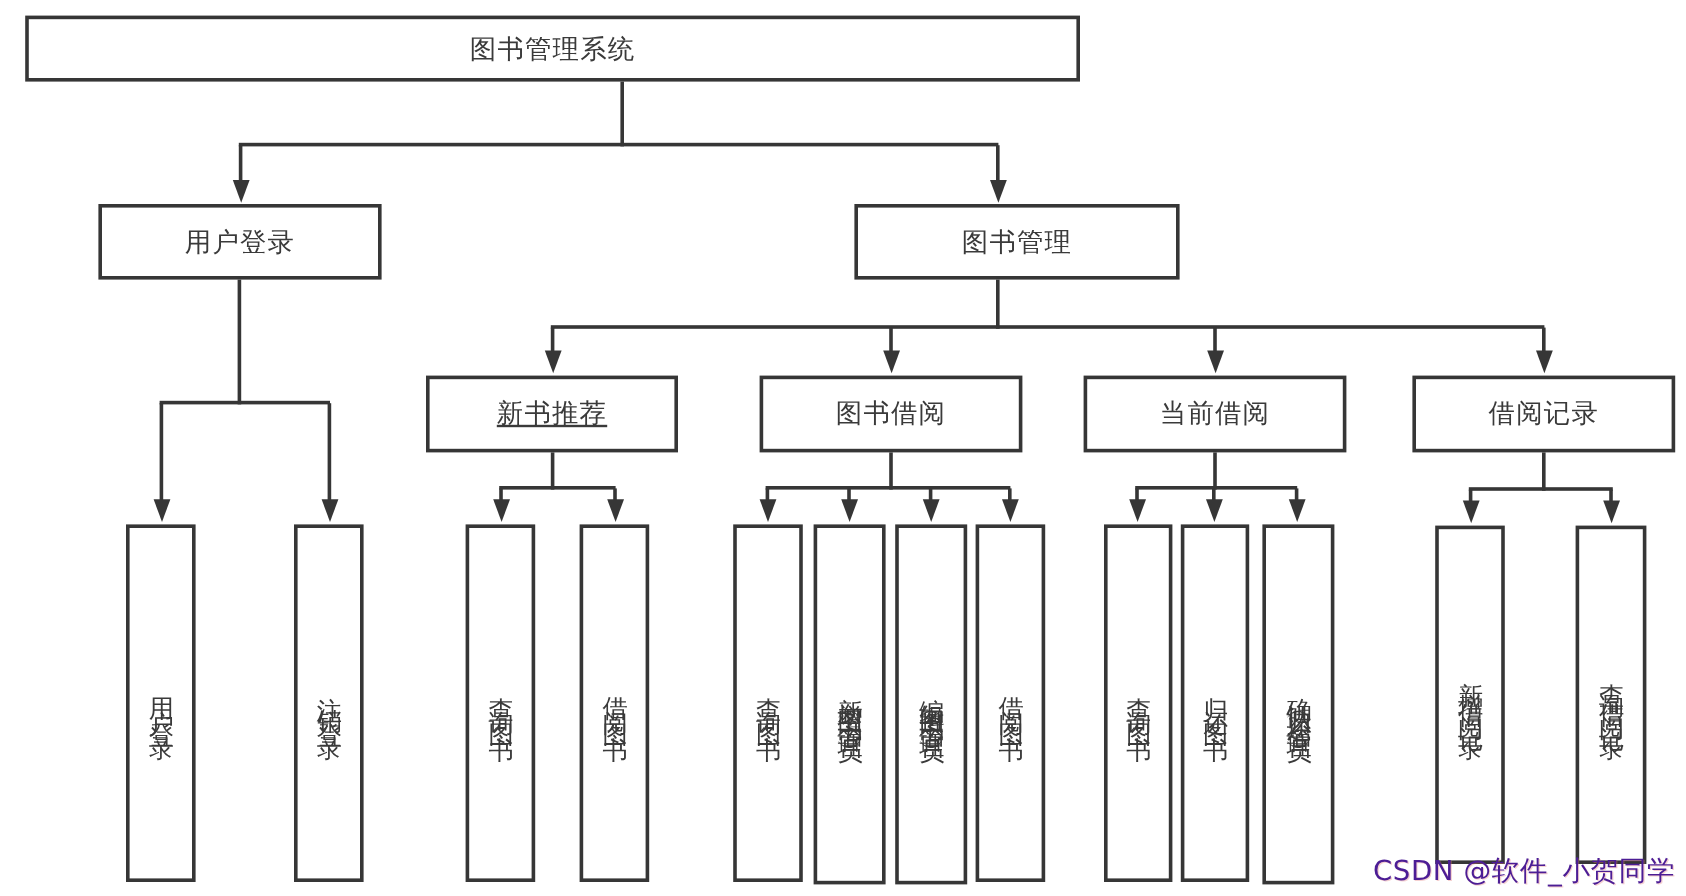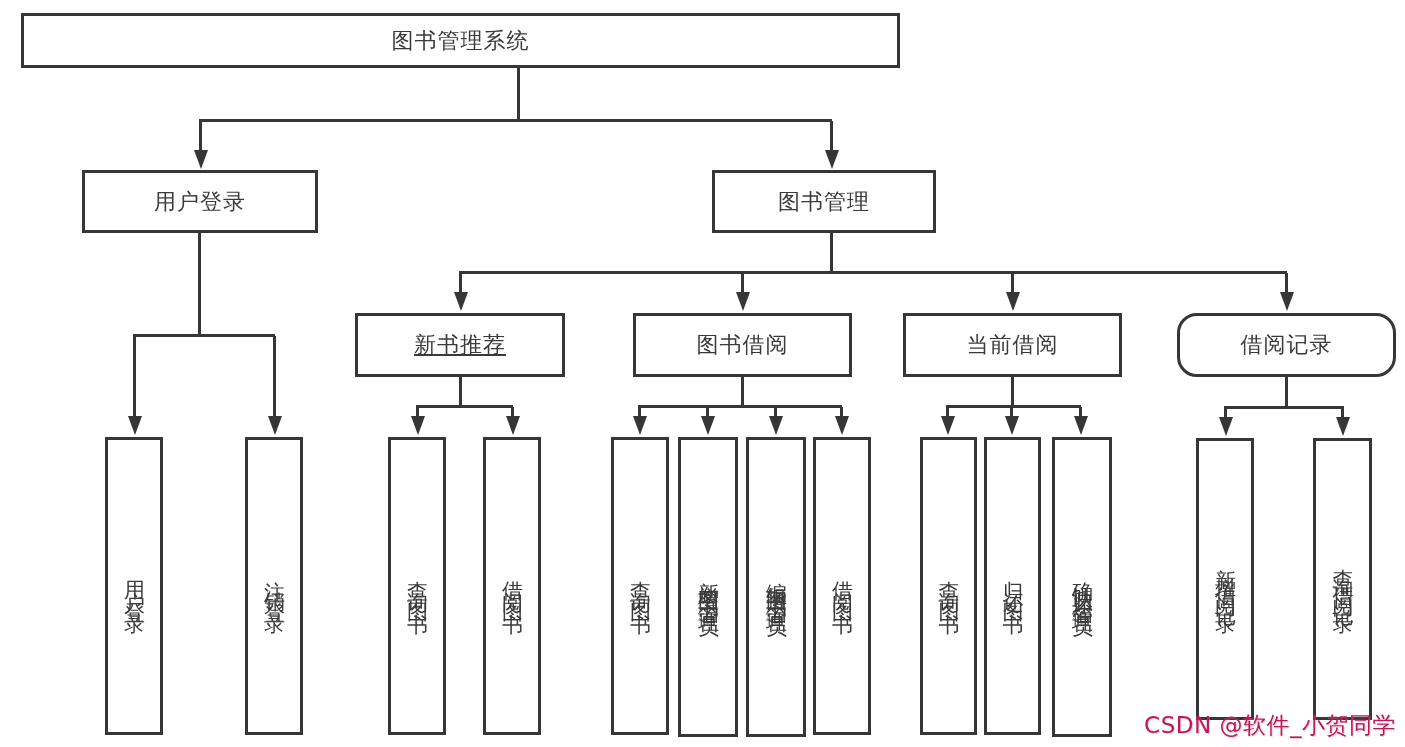--- a/index.html
+++ b/index.html
@@ -47,51 +47,51 @@
     content:"";position:absolute;left:1px;bottom:0;width:0;height:0;
     border-left:7px solid transparent;border-right:7px solid transparent;
     border-top:19px solid var(--line);
   }
   .watermark{
     position:absolute;
     right:9px;bottom:6px;
     z-index:5;
     font-size:23px;
     letter-spacing:0.5px;
-    color:#be185d;
+    color:#4c1d95;
     text-shadow:1px 1px 0 rgba(226,122,122,0.35);
     white-space:nowrap;
   }
 </style>
 </head>
 <body>
 
 <div class="stage">
 
   <div class="box hbox" style="left:21px;top:13px;width:879px;height:55px;">
     <span>图书管理系统</span>
   </div>
 
   <div class="box hbox" style="left:82px;top:170px;width:236px;height:63px;">
     <span>用户登录</span>
   </div>
-  <div class="box hbox" style="left:712px;top:170px;width:224px;height:63px;">
+  <div class="box hbox" style="left:712px;top:170px;width:271px;height:63px;">
     <span>图书管理</span>
   </div>
 
   <div class="box hbox" style="left:355px;top:313px;width:210px;height:64px;text-decoration:underline;">
     <span>新书推荐</span>
   </div>
   <div class="box hbox" style="left:633px;top:313px;width:219px;height:64px;">
     <span>图书借阅</span>
   </div>
   <div class="box hbox" style="left:903px;top:313px;width:219px;height:64px;text-align:right;">
     <span>当前借阅</span>
   </div>
-  <div class="box hbox" style="left:1177px;top:313px;width:219px;height:64px;border-radius:20px;">
+  <div class="box hbox" style="left:1177px;top:313px;width:219px;height:64px;">
     <span>借阅记录</span>
   </div>
 
   <div class="box leaf" style="left:105px;top:437px;width:58px;height:298px;">
     <span class="ls4">用户登录</span>
   </div>
   <div class="box leaf" style="left:245px;top:437px;width:58px;height:298px;">
     <span class="ls4">注销登录</span>
   </div>
   <div class="box leaf" style="left:388px;top:437px;width:58px;height:298px;">

